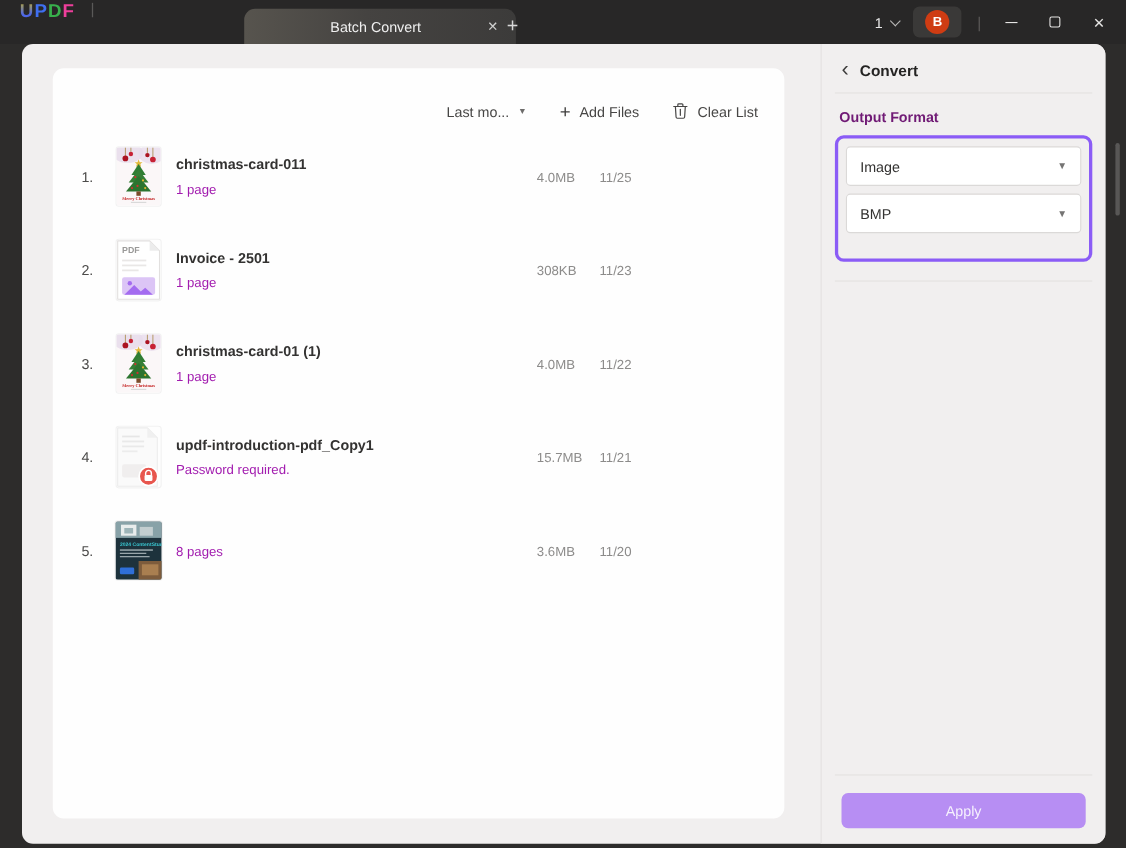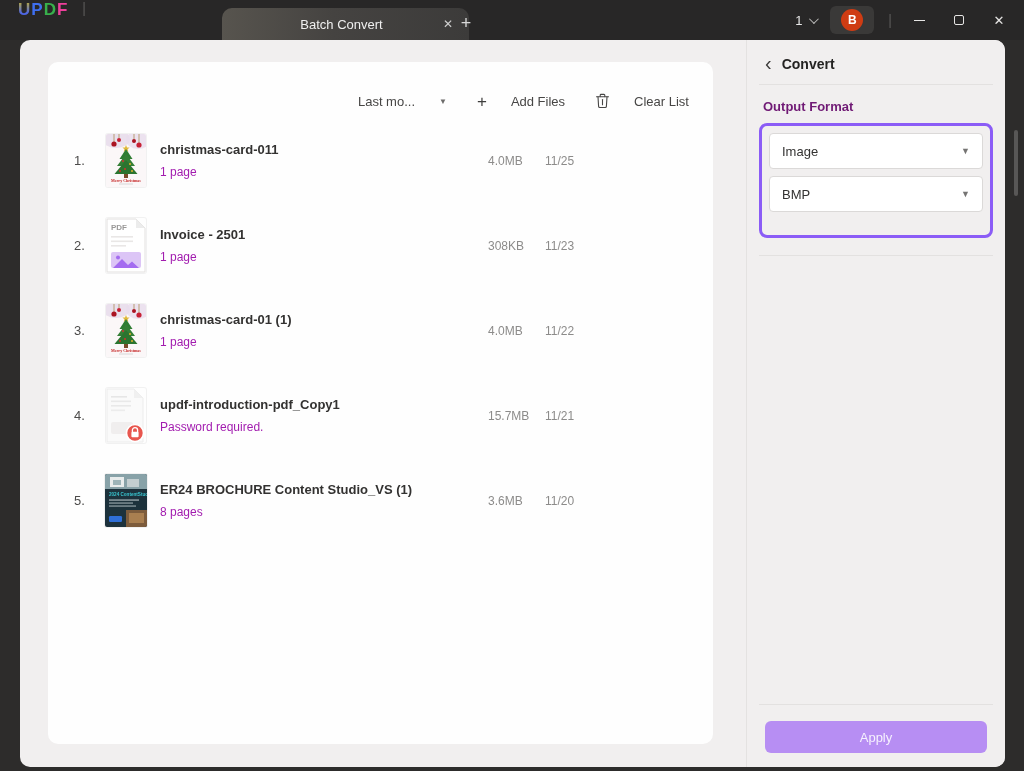--- a/index.html
+++ b/index.html
@@ -34,21 +34,21 @@
   .win-btn { width:26px; height:26px; display:flex; align-items:center; justify-content:center; color:#e6e5e4; font-size:13px; }
   .min-glyph { width:11px; height:0; border-top:1.2px solid #e6e5e4; display:block; }
   .max-glyph { width:10px; height:10px; border:1.2px solid #e6e5e4; border-radius:2px; display:block; }
 
   
   .content { position:absolute; left:20px; top:40px; width:985px; height:727px; background:#f1efef; border-radius:10px; overflow:hidden; }
 
   
   .card { position:absolute; left:28px; top:22px; width:665px; height:682px; background:#fefefe; border-radius:10px; }
   .card-toolbar { display:flex; justify-content:flex-end; align-items:center; gap:30px; padding:22px 24px 0 0; height:56px; }
-  .tool { display:flex; align-items:center; gap:24px; color:#474645; font-size:13px; cursor:default; }
+  .tool { display:flex; align-items:center; gap:8px; color:#474645; font-size:13px; cursor:default; }
   .caret { font-size:8px; color:#6d6c6b; }
   .plus-glyph { font-size:17px; font-weight:300; color:#3e3d3c; line-height:1; }
 
   .rows { }
   .file-row { display:flex; align-items:center; height:85px; padding-left:26px; }
   .row-num { width:20px; color:#4c4b4a; font-size:13px; flex:none; }
   .thumb-wrap { width:44px; margin-left:10px; flex:none; display:flex; justify-content:center; }
   .name-col { flex:1; margin-left:12px; min-width:0; }
   .file-name { color:#333231; font-size:13px; font-weight:bold; margin-bottom:8px; }
   .file-sub { color:#a21caf; font-size:12px; }
@@ -278,21 +278,20 @@
             <text x="4" y="22" font-size="4.6" font-weight="bold" fill="#39c4cf" font-family="Liberation Sans, sans-serif">2024 ContentStudio</text>
             <rect x="4" y="25.5" width="30" height="1.1" fill="#b9c4c7"></rect>
             <rect x="4" y="28.5" width="24" height="1.1" fill="#9fadb1"></rect>
             <rect x="4" y="31.5" width="27" height="1.1" fill="#9fadb1"></rect>
             <rect x="21" y="36" width="21" height="17" fill="#7d5c3c"></rect>
             <rect x="24" y="39" width="15" height="10" fill="#a97f50"></rect>
             <rect x="4" y="42" width="13" height="6" rx="1.2" fill="#2f6fd8"></rect>
           </svg>
         </div>
         <div class="name-col">
-          <div class="file-name">ER24 BROCHURE Content Studio_VS (1)</div>
           <div class="file-sub">8 pages</div>
         </div>
         <div class="size-col">3.6MB</div>
         <div class="date-col">11/20</div>
       </div>
 
     </div>
   </div>
 
   <div class="panel">

